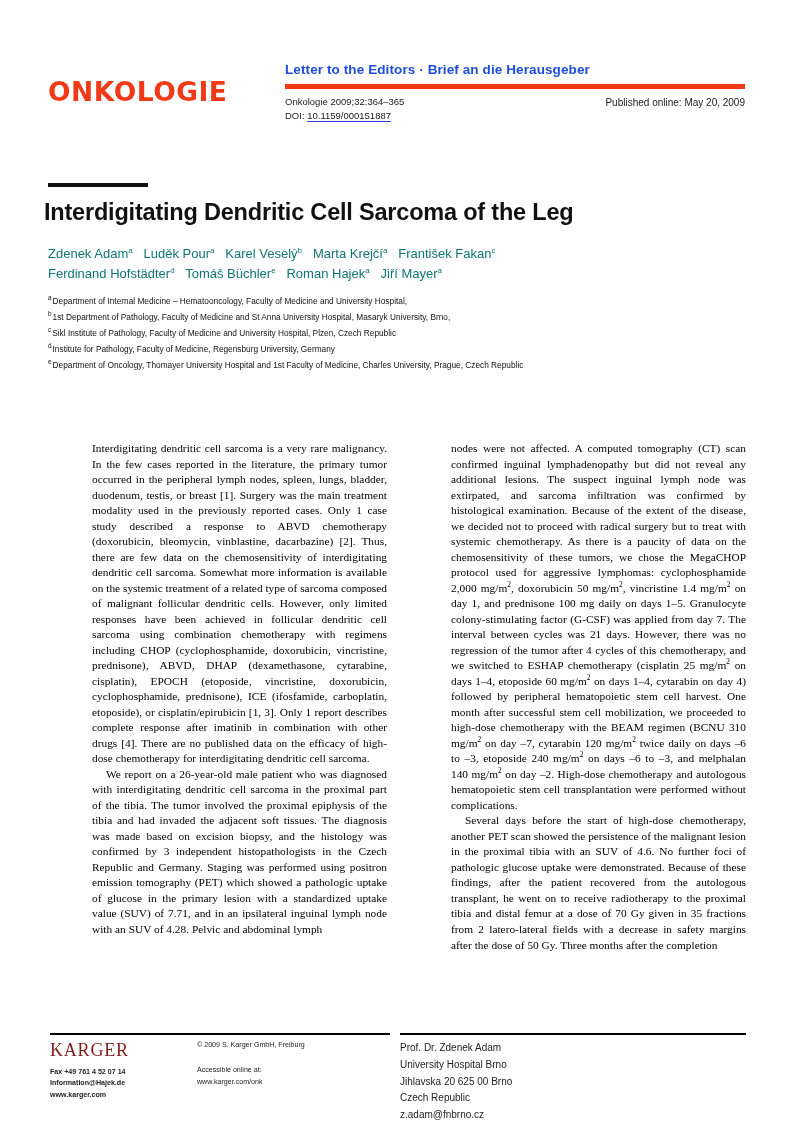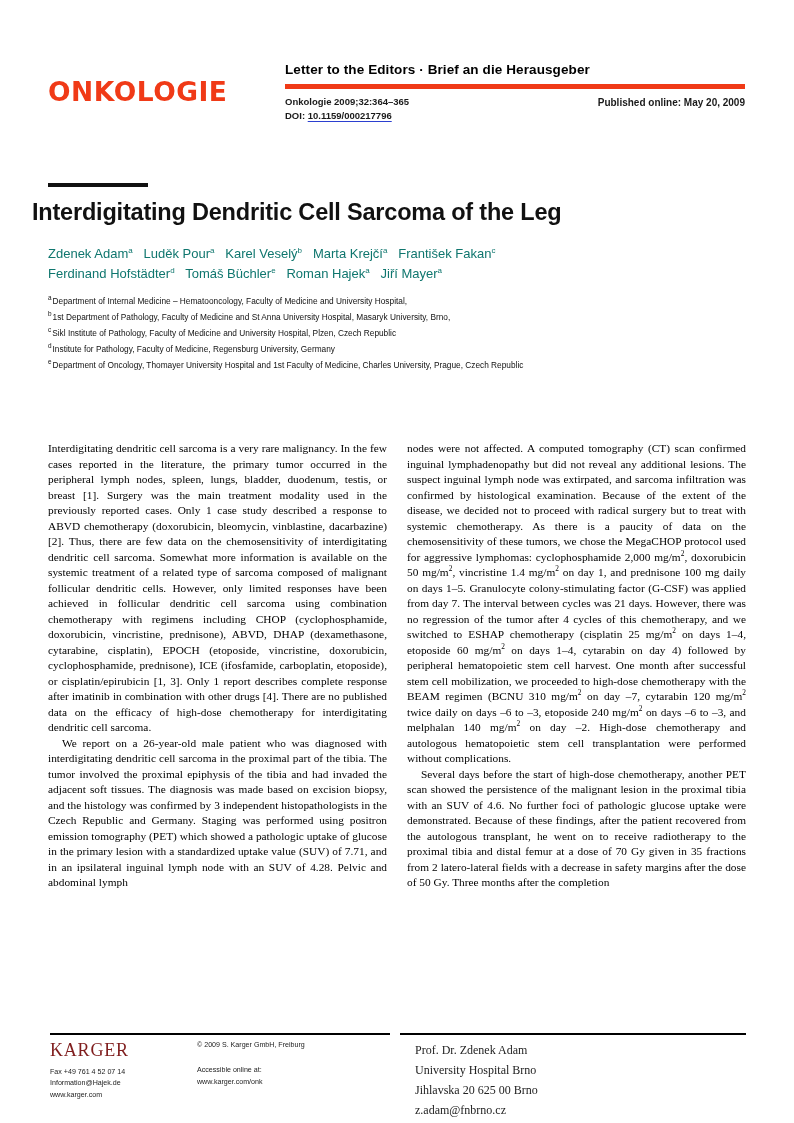--- a/index.html
+++ b/index.html
@@ -41,38 +41,37 @@
   .header-right {
     position: absolute;
     left: 285px;
     top: 62px;
     width: 460px;
   }
   .header-kicker {
     font-family: "Liberation Sans", sans-serif;
     font-weight: bold;
     font-size: 13.5px;
-    color: #000000;
+    color: #1d4ed8;
     letter-spacing: 0.1px;
     margin: 0 0 7px 0;
     white-space: nowrap;
   }
   .header-rule {
     height: 5px;
     background: #f03a17;
     width: 460px;
     margin: 0 0 6px 0;
   }
   .header-meta {
     position: relative;
     font-family: "Liberation Sans", sans-serif;
     font-size: 9.5px;
     line-height: 1.45;
     color: #1a1a1a;
-    font-weight: bold;
   }
   .header-meta .cite-line { display: block; }
   .header-meta .doi-line { display: block; }
   .doi-link {
     color: #1a1a1a;
     text-decoration: underline;
     text-decoration-color: #2b3fd0;
     text-underline-offset: 1.5px;
   }
   .pub-online {
@@ -89,21 +88,21 @@
   .title-rule {
     position: absolute;
     left: 48px;
     top: 183px;
     width: 100px;
     height: 4px;
     background: #111;
   }
   .article-title {
     position: absolute;
-    left: 32px;
+    left: 44px;
     top: 200px;
     width: 700px;
     font-family: "Liberation Sans", sans-serif;
     font-weight: bold;
     font-size: 23.5px;
     line-height: 1.1;
     letter-spacing: -0.2px;
     color: #111;
     margin: 0;
   }
@@ -144,20 +143,21 @@
     gap: 20px;
   }
   .col {
     width: 339px;
     font-family: "Liberation Serif", serif;
     font-size: 11.35px;
     line-height: 1.368;
     text-align: justify;
     color: #000;
     letter-spacing: 0.01px;
+    margin-left: 44px;
   }
   .col p {
     margin: 0;
     text-indent: 0;
     hyphens: manual;
   }
   .col p.indented { text-indent: 14px; }
   .col p sup { font-size: 7.4px; vertical-align: super; line-height: 0; }
 
   
@@ -189,59 +189,60 @@
     letter-spacing: 0.8px;
     color: #7f1d1d;
     margin: 0 0 6px 0;
     font-weight: normal;
   }
   .karger-contact {
     font-family: "Liberation Sans", sans-serif;
     font-size: 7.1px;
     line-height: 1.62;
     color: #222;
+    font-weight: bold;
   }
   .karger-contact span { display: block; }
   .copyright-block {
     position: absolute;
     left: 197px;
     top: 1040px;
     width: 200px;
     font-family: "Liberation Sans", sans-serif;
     font-size: 7.1px;
     line-height: 1.62;
     color: #222;
   }
   .copyright-block .copy-line { display: block; margin-bottom: 14px; }
   .copyright-block .online-line { display: block; }
   .correspondence {
     position: absolute;
-    left: 415px;
+    left: 400px;
     top: 1040px;
     width: 340px;
-    font-family: Liberation Serif, serif;
-    font-size: 12px;
+    font-family: Liberation Sans, sans-serif;
+    font-size: 10px;
     line-height: 1.68;
     color: #222;
   }
   .correspondence span { display: block; }
 </style>
 </head>
 <body>
 
 <div class="page">
 
   <div class="journal-logo">ONKOLOGIE</div>
 
   <div class="header-right">
     <div class="header-kicker">Letter to the Editors  ·  Brief an die Herausgeber</div>
     <div class="header-rule"></div>
     <div class="header-meta">
       <span class="cite-line">Onkologie 2009;32:364–365</span>
-      <span class="doi-line"><span>DOI: </span><a class="doi-link" href="#">10.1159/000217796</a></span>
+      <span class="doi-line"><span>DOI: </span><a class="doi-link" href="#">10.1159/000151887</a></span>
       <span class="pub-online">Published online: May 20, 2009</span>
     </div>
   </div>
 
   <div class="title-rule"></div>
   <h1 class="article-title">Interdigitating Dendritic Cell Sarcoma of the Leg</h1>
 
   <div class="authors">
     <div class="authors-row">
       <span class="au"><span>Zdenek Adam</span><sup>a</sup></span>&nbsp;&nbsp;
@@ -295,16 +296,17 @@
   <div class="copyright-block">
     <span class="copy-line">© 2009 S. Karger GmbH, Freiburg</span>
     <span class="online-line">Accessible online at:</span>
     <span class="online-line">www.karger.com/onk</span>
   </div>
 
   <div class="correspondence">
     <span>Prof. Dr. Zdenek Adam</span>
     <span>University Hospital Brno</span>
     <span>Jihlavska 20 625 00 Brno</span>
+    <span>Czech Republic</span>
     <span>z.adam@fnbrno.cz</span>
   </div>
 
 </div>
 
 </body></html>

